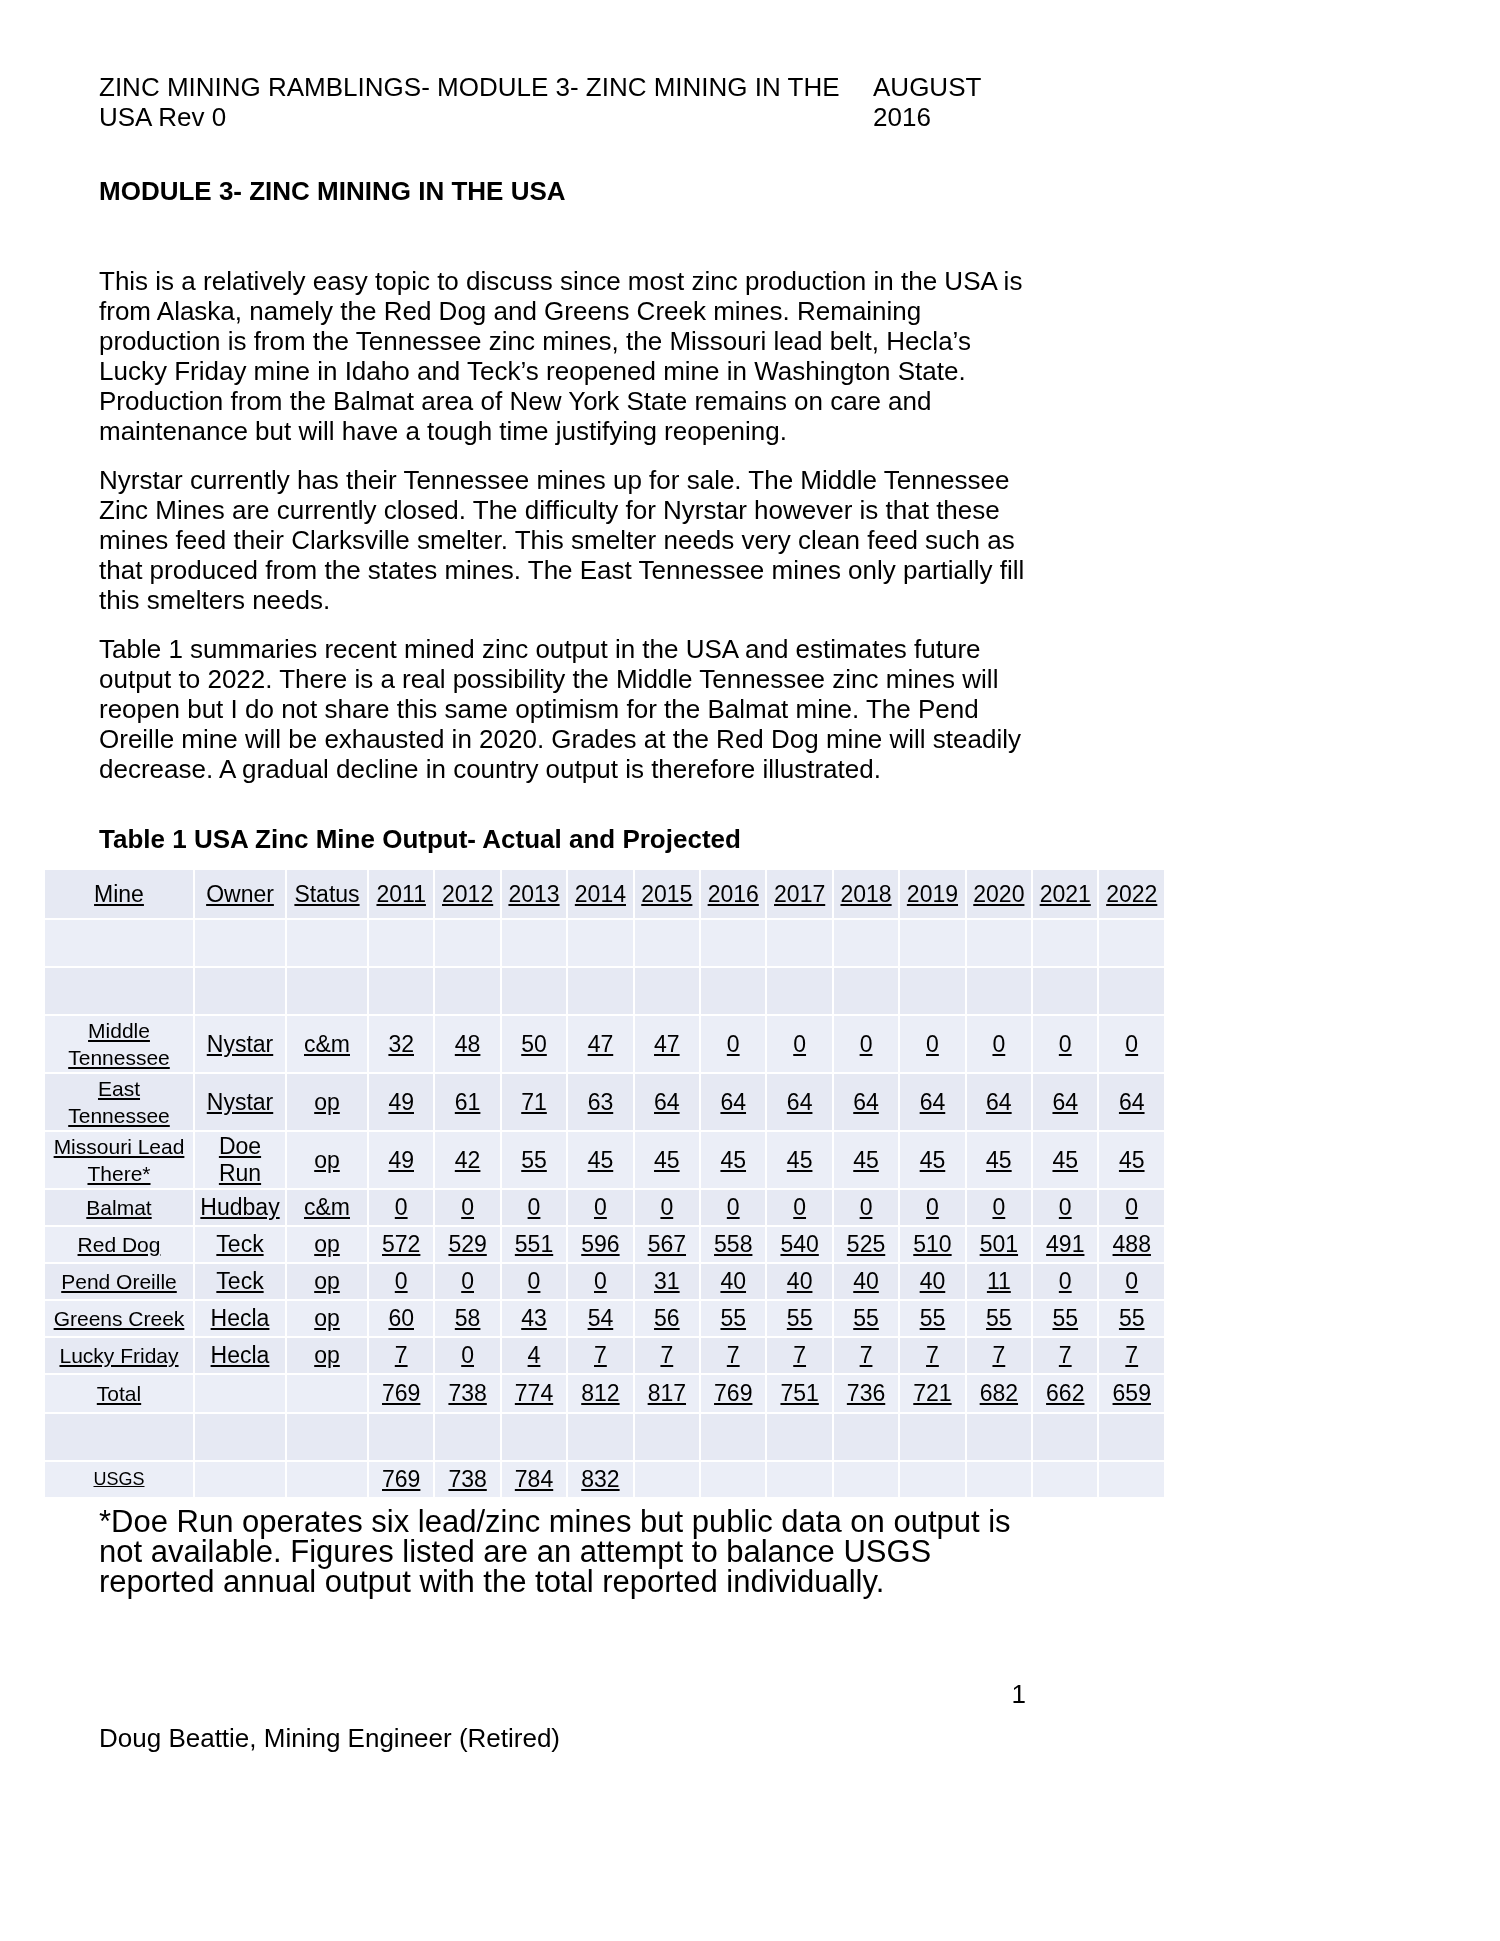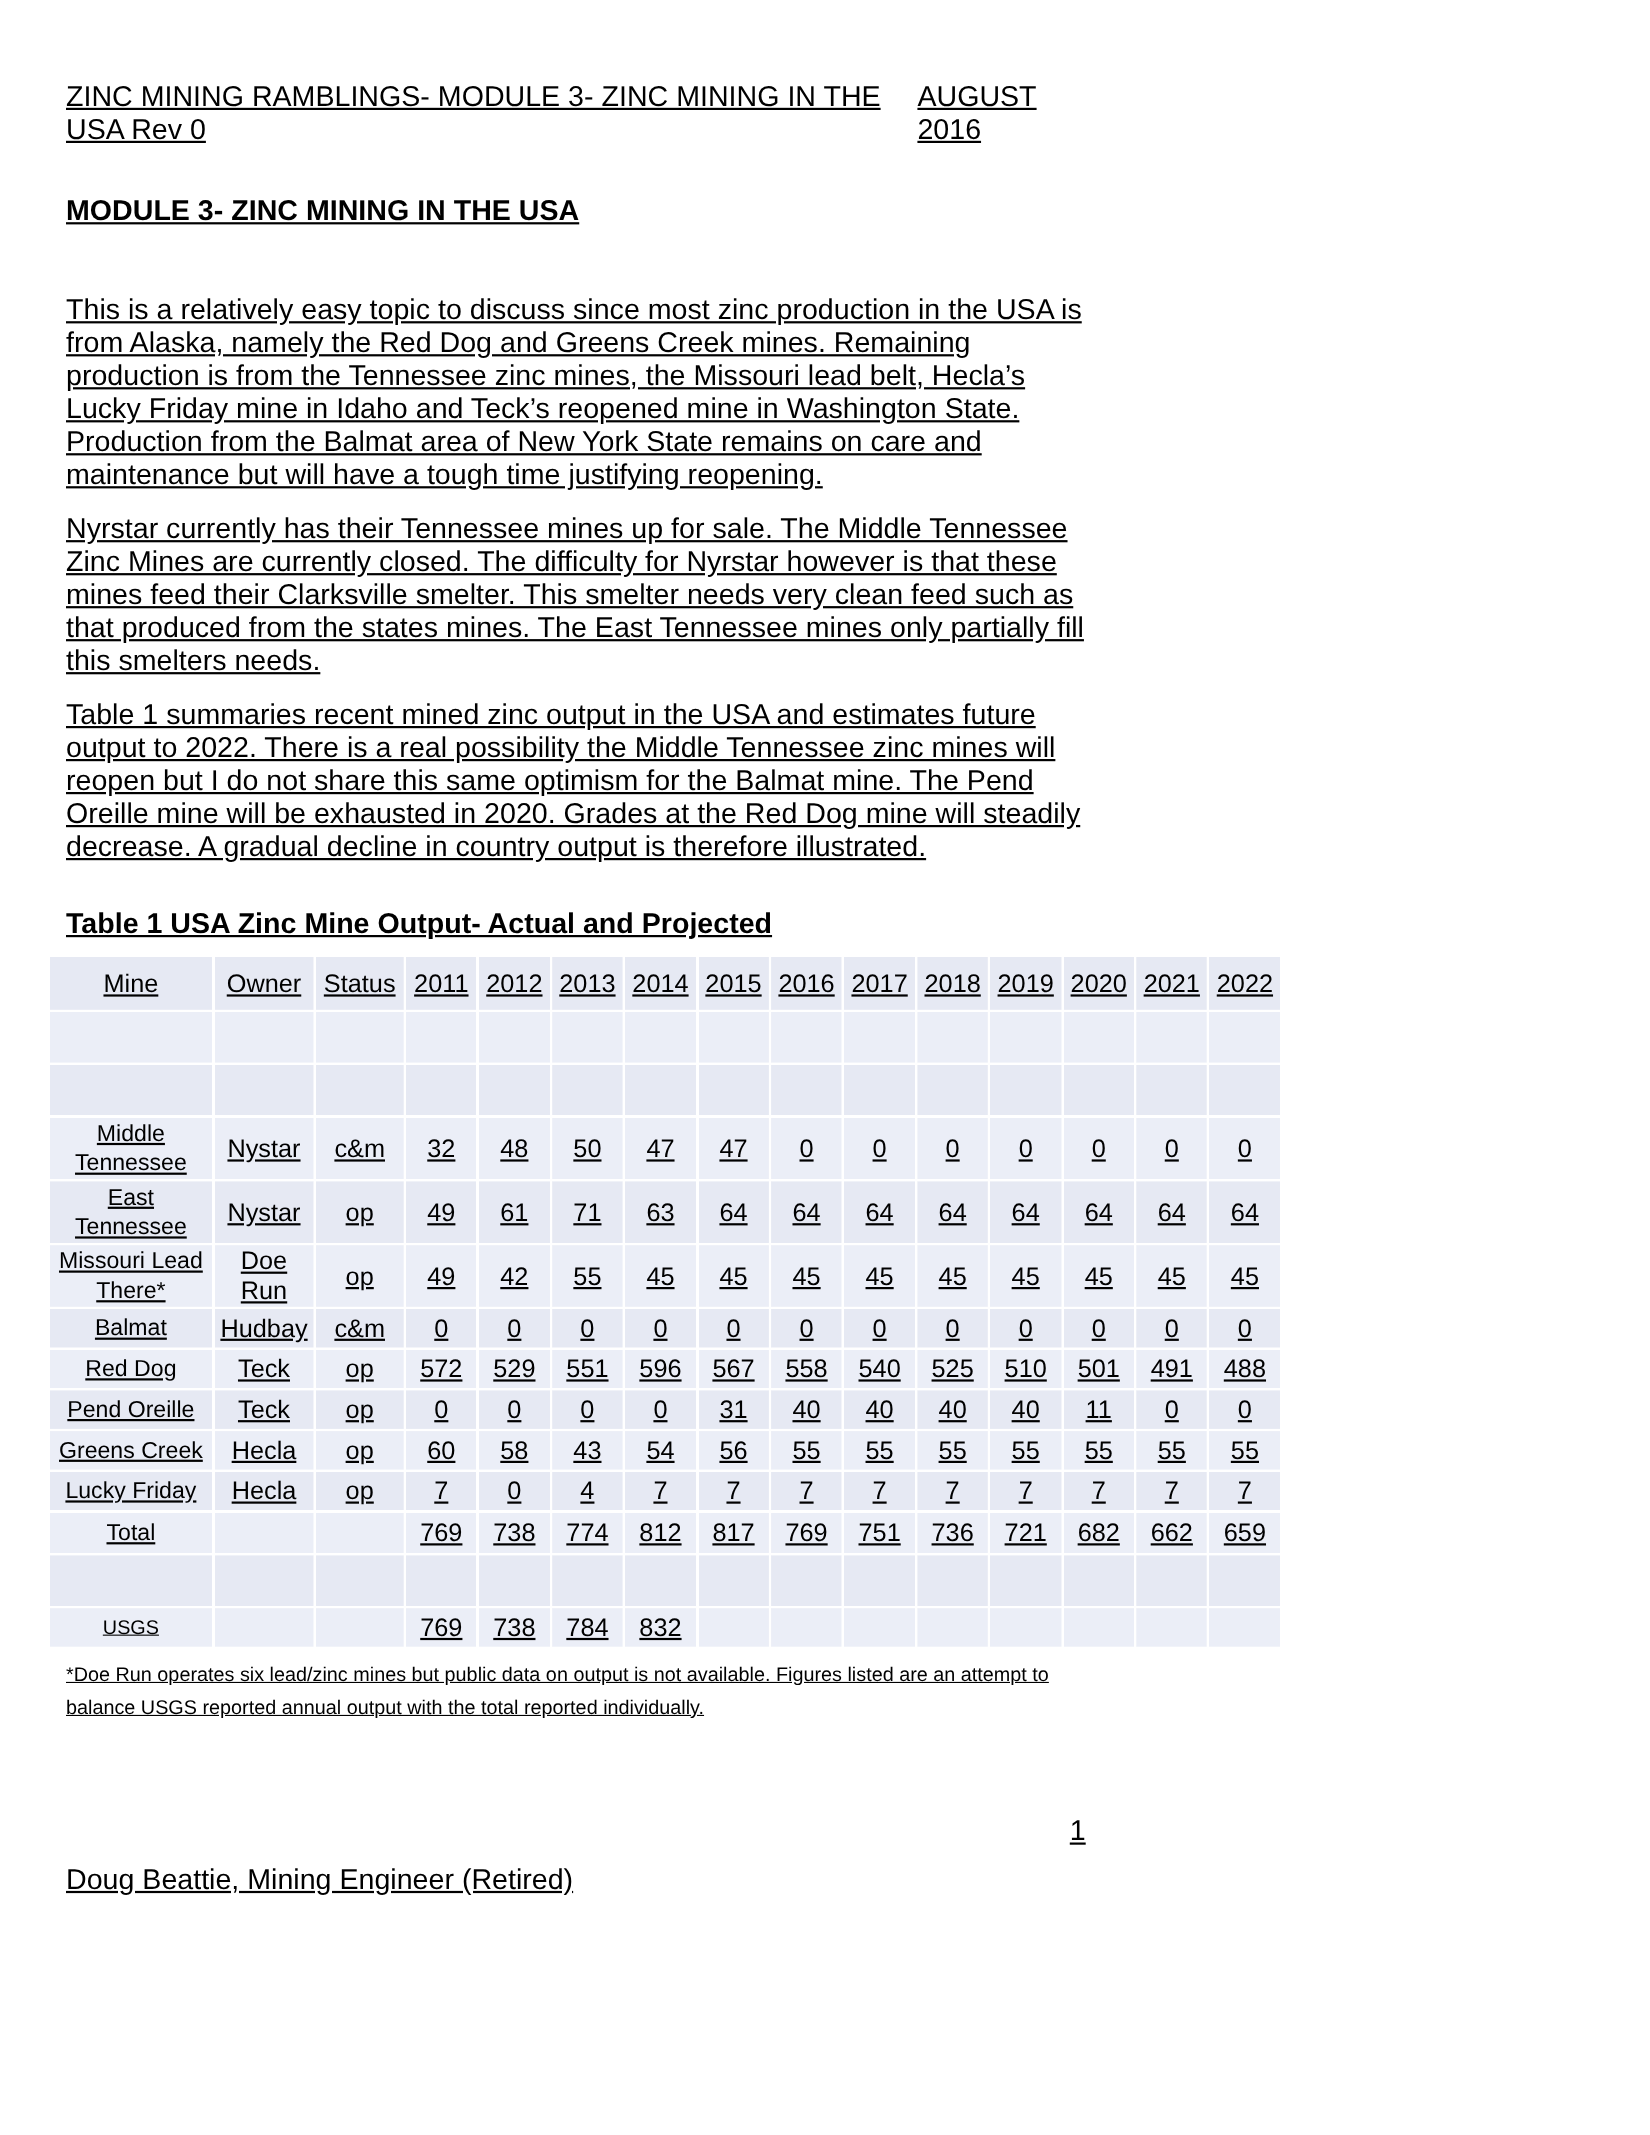--- a/index.html
+++ b/index.html
@@ -10,21 +10,21 @@
     font-family: "Liberation Sans", sans-serif;
   }
   .page {
     width: 1500px;
     height: 1941px;
     box-sizing: border-box;
     padding-top: 72px;
     overflow: hidden;
     background: #ffffff;
   }
-  .content { margin-left: 60px; width: 927px; text-decoration: underline; }
+  .content { margin-left: 99px; width: 927px; }
 
   .doc-header {
     display: flex;
     justify-content: space-between;
     font-size: 26px;
     line-height: 30px;
   }
 
   .doc-title {
     margin: 44px 0 0 0;
@@ -70,21 +70,21 @@
   .c-mine { text-align: left; padding-left: 5px; font-size: 21px; line-height: 26px; }
   .r-spacer td { height: 44px; }
   .r-total td { height: 35px; }
   .r-usgs td.c-mine { font-size: 18px; }
 
   
   .divider { border-right: 2px solid #000000; }
   
   .uline { border-bottom: 2px solid #000000; }
 
-  .footnote { margin: 8px 0 0 0; font-size: 18px; line-height: 30px; }
+  .footnote { margin: 8px 0 0 0; font-size: 31px; line-height: 30px; }
   .page-number { margin-top: 82px; text-align: right; font-size: 26px; line-height: 30px; }
   .doc-footer { margin: 14px 0 0 0; font-size: 26px; line-height: 30px; }
 </style>
 </head>
 <body>
 
 <div class="page">
 
   <div class="content">
     <div class="doc-header">

